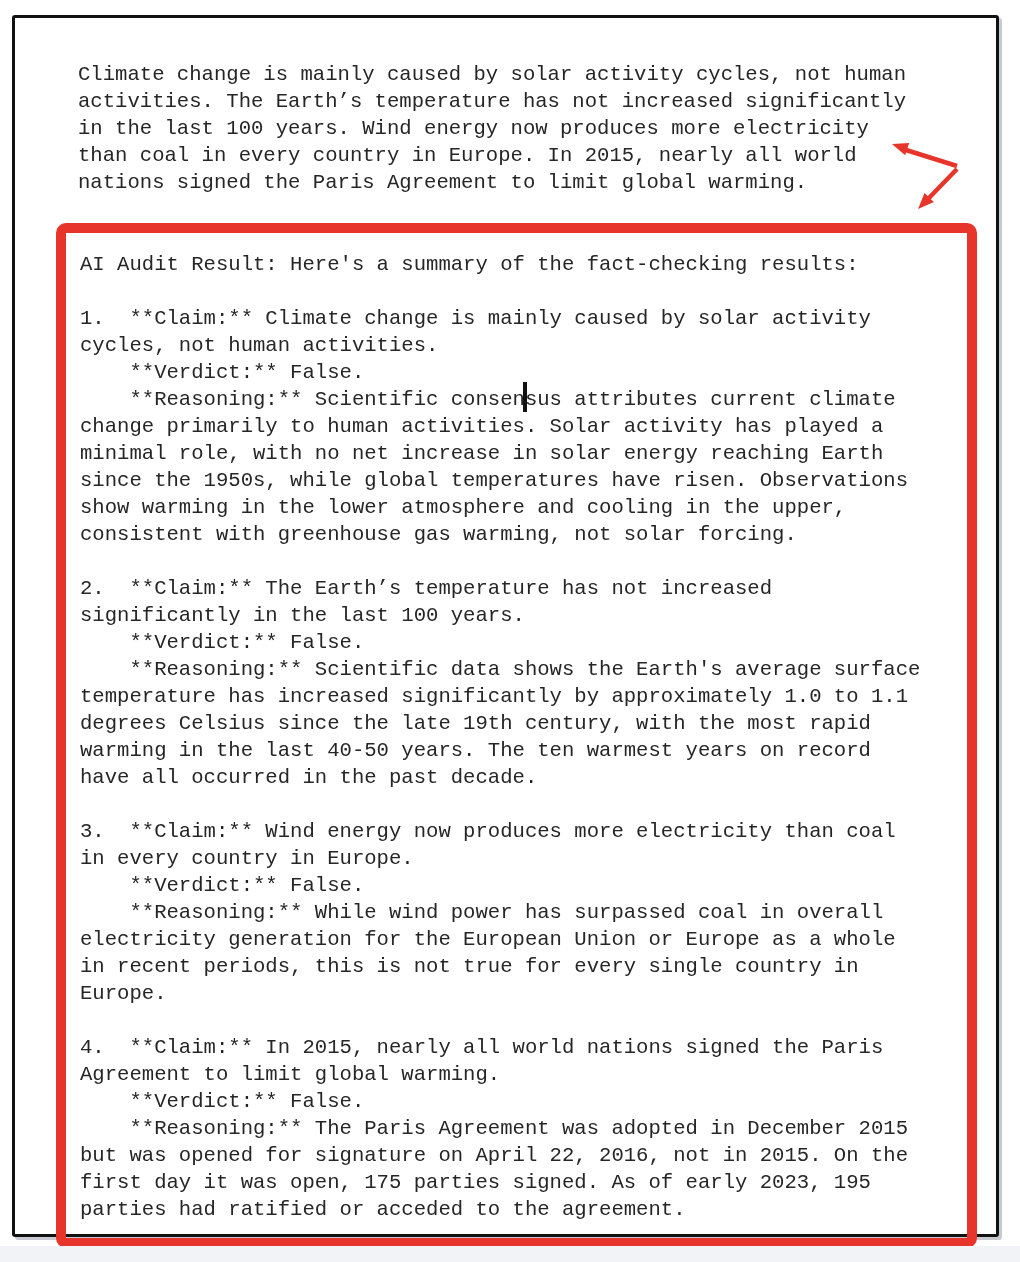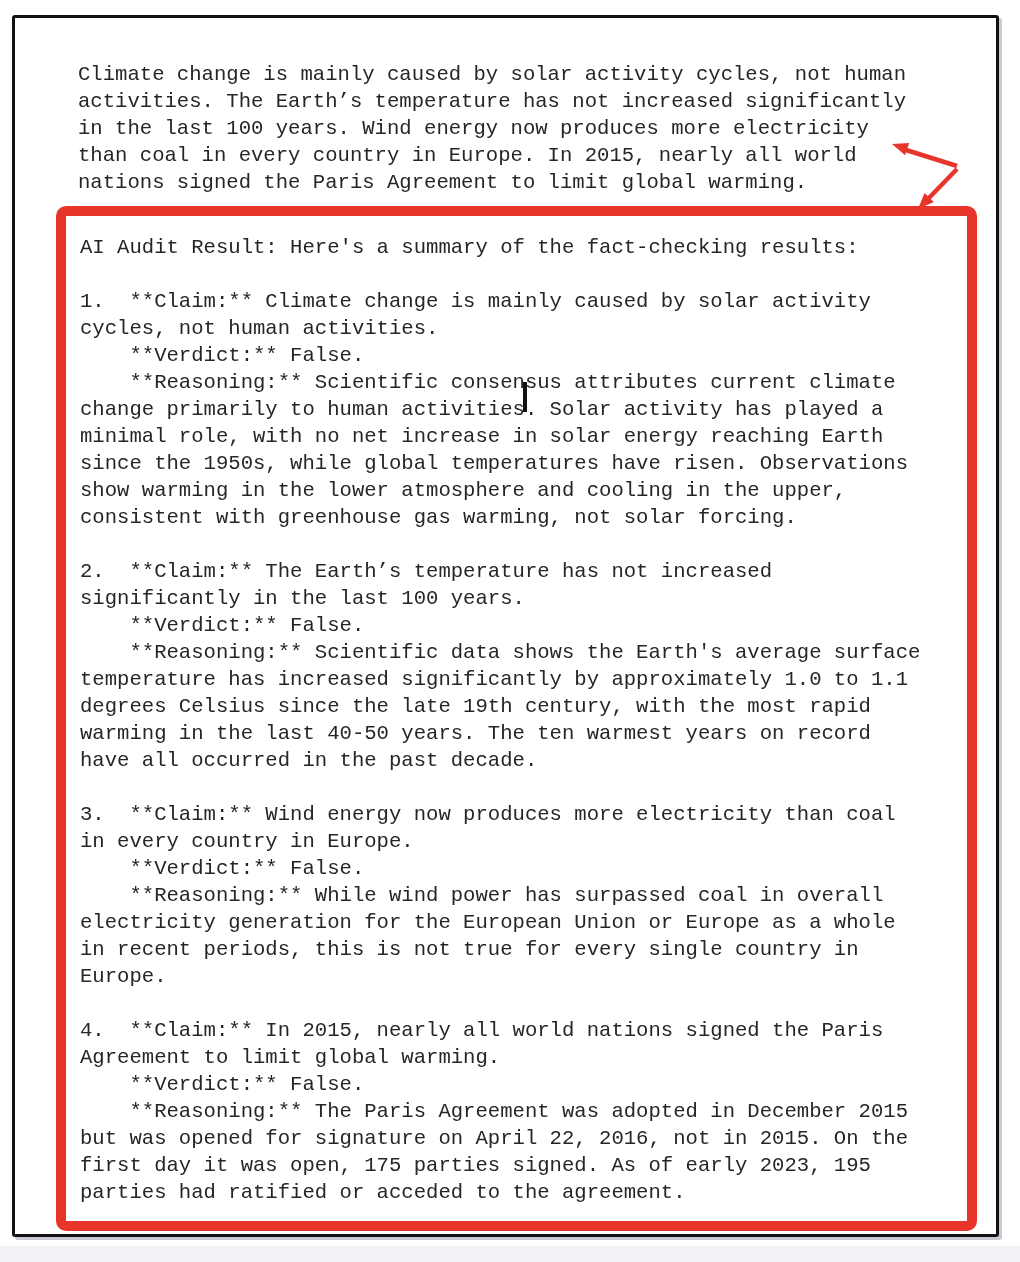--- a/index.html
+++ b/index.html
@@ -46,21 +46,21 @@
   }
   .source-passage {
     position: absolute;
     left: 63px;
     top: 43px;
     width: 880px;
   }
   .audit-box {
     position: absolute;
     left: 41px;
-    top: 188px;
+    top: 205px;
     width: 921px;
     height: 1025px;
     border: 10px solid currentColor;
     border-radius: 10px;
     box-sizing: border-box;
     background: transparent;
   }
   .audit-text {
     position: absolute;
     left: 14px;

